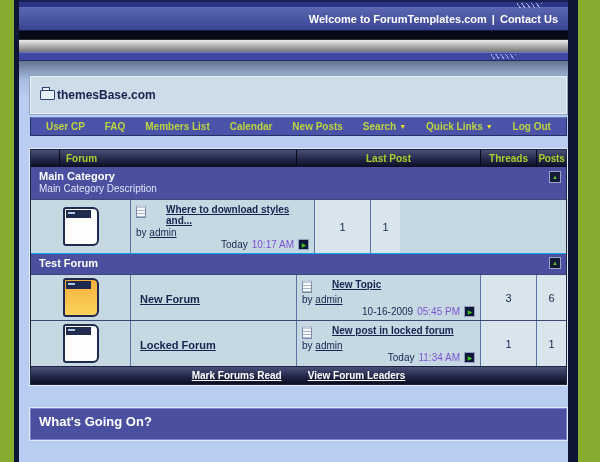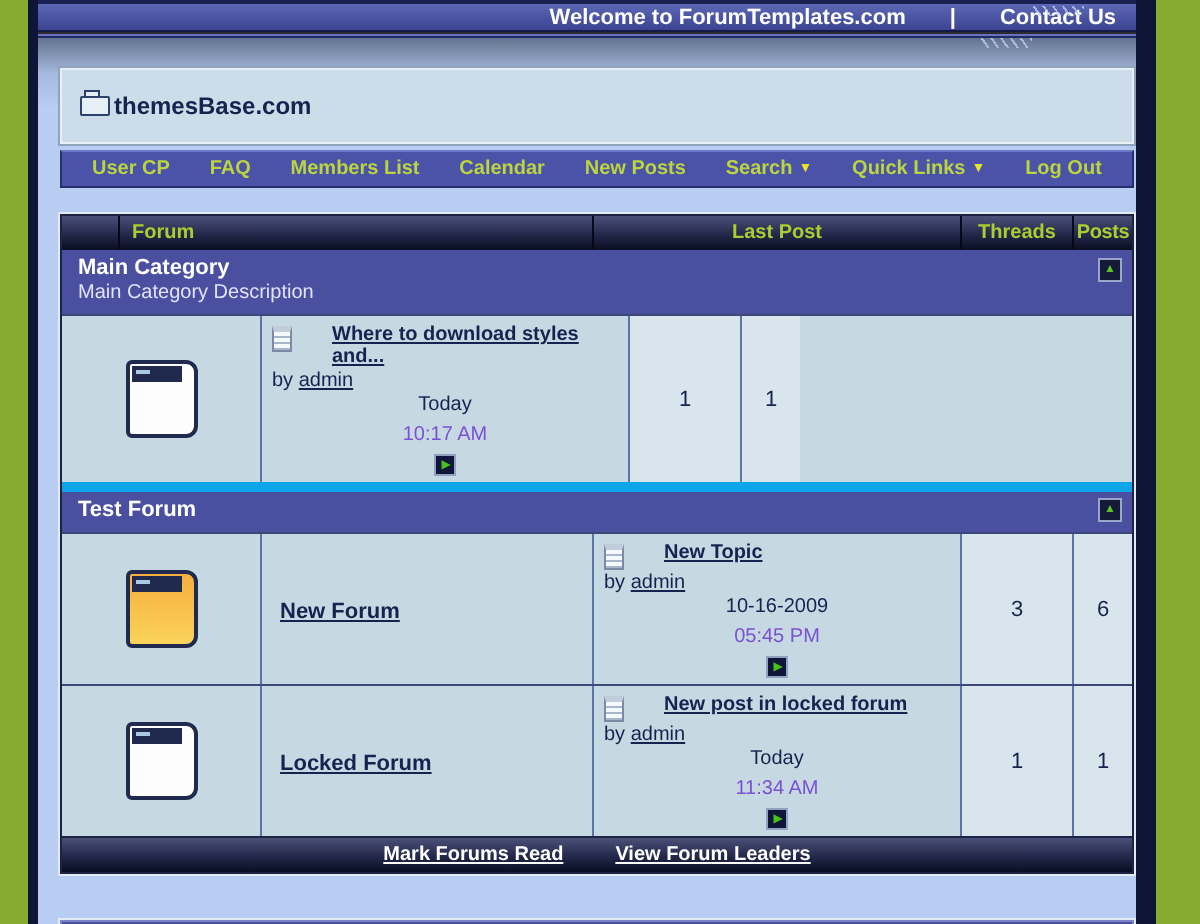--- a/index.html
+++ b/index.html
@@ -10,21 +10,21 @@
           background:#b9cdf2; display:flex; flex-direction:column; }
 
   
   .topbar-mini { height:8px; background:#2b3583; border-top:2px solid #1a2152;
                  border-bottom:1px solid #5d67b5; position:relative; }
   .diag { position:absolute; top:1px; height:5px; width:26px;
           background:repeating-linear-gradient(55deg, transparent 0 3px, rgba(195,205,245,.75) 3px 4px); }
   .topbar-mini .diag { right:26px; }
   .welcome-bar { height:23px; background:linear-gradient(#5a65b2,#3a4492);
                  border-bottom:1px solid #141b46; display:flex; align-items:center;
-                 justify-content:flex-end; padding-right:10px; gap:22px; }
+                 justify-content:flex-end; padding-right:10px; gap:5px; }
   .welcome-bar span { color:#ffffff; font-weight:bold; font-size:11px; }
 
   
   .banner-strip { height:8px; background:#060a16; }
   .banner-silver { height:13px; background:linear-gradient(#ececec,#767676); border-top:1px solid #2c2c2c; }
   .banner-main { height:51px; position:relative; display:flex; align-items:center;
                  background:linear-gradient(100deg,#13314f 0%,#0a1f33 25%,#030a12 55%,#000 100%); overflow:hidden; }
   .banner-main::before { content:""; position:absolute; inset:0;
     background:
       radial-gradient(ellipse 120px 30px at 12% 85%, rgba(90,160,210,.55), transparent 70%),
@@ -70,21 +70,21 @@
             background:linear-gradient(#4a5078,#23284a 55%,#0a0e22);
             color:#aace2f; font-weight:bold; }
   .t-head > div { border-left:1px solid #060a18; height:100%; display:flex; align-items:center; }
   .t-head > div:first-child { border-left:none; }
   .hc-icon { width:28px; }
   .hc-forum { flex:1; padding-left:6px; }
   .hc-lastpost { width:184px; justify-content:center; }
   .hc-threads { width:56px; justify-content:center; }
   .hc-posts { width:30px; justify-content:center; letter-spacing:-.2px; }
 
-  .cat-row { background:#4a4f9f; border-top:5px solid #0ea5e9; padding:3px 8px 5px;
+  .cat-row { background:#4a4f9f; border-top:1px solid #0ea5e9; padding:3px 8px 5px;
              position:relative; color:#fff; }
   .cat-title { font-size:11px; font-weight:bold; }
   .cat-desc { font-size:10px; color:#dfe4fb; margin-top:1px; }
   .collapse-btn { position:absolute; top:4px; right:5px; width:12px; height:12px;
                   background:#141a38; border:1px solid #9aa6c8; display:flex;
                   align-items:center; justify-content:center; cursor:pointer; }
   .collapse-btn .glyph { color:#5bc22a; font-size:6px; line-height:1; }
 
   .f-row { display:flex; border-top:1px solid #3c4878; min-height:44px; align-items:stretch; }
   .r-icon { width:99px; display:flex; align-items:center; justify-content:center; }
@@ -103,21 +103,21 @@
   .ficon .top { position:absolute; top:1px; left:1px; right:6px; height:8px; background:#202a4e; }
   .ficon .dash { position:absolute; top:3px; left:3px; width:7px; height:2px; background:#aac8e0; }
 
   .lp-line1 { display:flex; gap:20px; align-items:flex-start; }
   .doc-icon { flex:none; width:10px; height:13px; margin-top:1px; border:1px solid #7c8aa5;
               border-top:3px solid #c2cddb;
               background:repeating-linear-gradient(#f6f9fb 0 2px, #a8b6ca 2px 3px); }
   .lp-title { font-weight:bold; text-decoration:underline; cursor:pointer; }
   .lp-by { margin-top:1px; }
   .lp-author { text-decoration:underline; cursor:pointer; }
-  .lp-meta { display:flex; justify-content:flex-end; align-items:center; gap:4px; margin-top:1px;flex-direction:column; }
+  .lp-meta { display:flex; justify-content:flex-end; align-items:center; gap:4px; margin-top:1px; }
   .go-btn { width:11px; height:11px; background:#10163a; border:1px solid #93a0c0;
             display:flex; align-items:center; justify-content:center; cursor:pointer; }
   .go-btn .glyph { color:#41c31d; font-size:6px; line-height:1; margin-left:1px; }
 
   .t-foot { height:18px; border-top:1px solid #1c2444; display:flex; align-items:center;
             justify-content:center; gap:26px;
             background:linear-gradient(#4a5078,#23284a 55%,#0a0e22); }
   .t-foot .foot-link { color:#ffffff; font-weight:bold; font-size:10px;
                        text-decoration:underline; cursor:pointer; }
 

